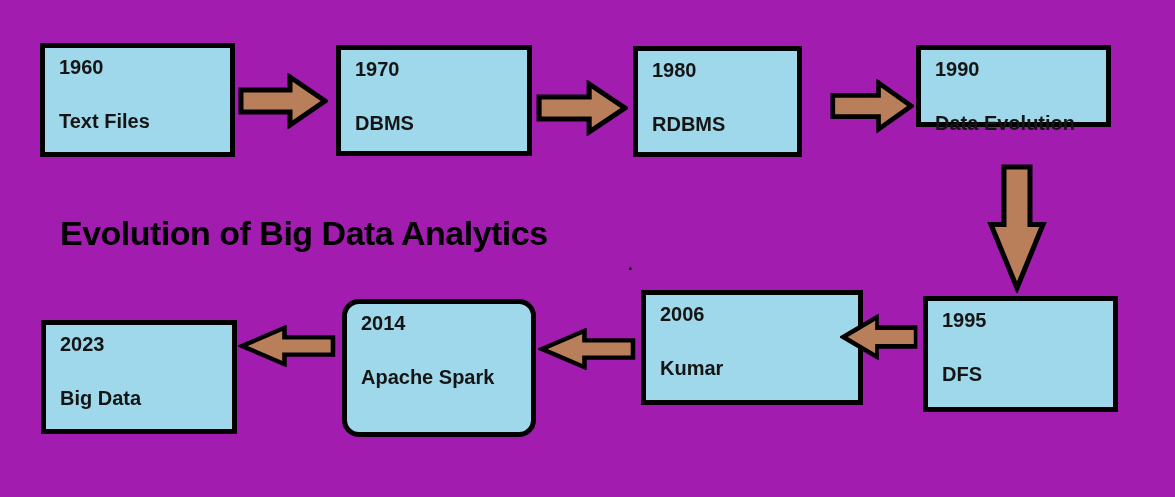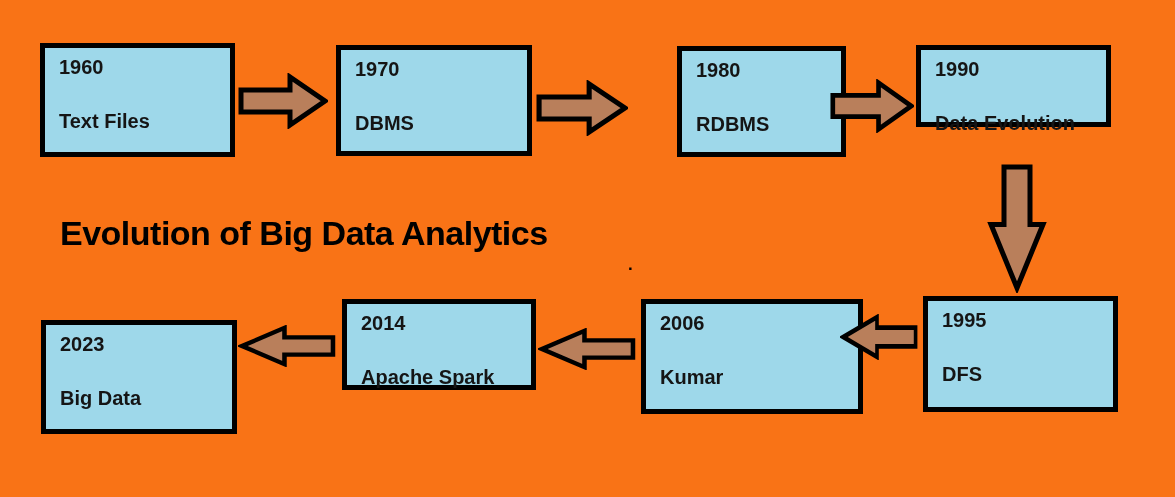--- a/index.html
+++ b/index.html
@@ -4,21 +4,21 @@
 <style>
   html, body { margin: 0; padding: 0; }
   body {
     font-family: "Liberation Sans", sans-serif;
     background: #ffffff;
   }
   #canvas {
     position: relative;
     width: 1175px;
     height: 497px;
-    background: #f97316;
+    background: #a21caf;
     overflow: hidden;
   }
   .node {
     position: absolute;
     background: var(--box-fill, #9ed8ea);
     border: 5px solid var(--box-border, #000);
     box-sizing: border-box;
     color: #151515;
     font-weight: bold;
     font-size: 20px;
@@ -67,38 +67,38 @@
 <div id="canvas">
 
   <div class="node" style="left:40px; top:43px; width:195px; height:114px;">
     <span class="year">1960</span>
     <span class="label">Text Files</span>
   </div>
   <div class="node" style="left:336px; top:45px; width:196px; height:111px;">
     <span class="year">1970</span>
     <span class="label">DBMS</span>
   </div>
-  <div class="node" style="left:633px; top:46px; width:169px; height:111px;margin-left:44px;">
+  <div class="node" style="left:633px; top:46px; width:169px; height:111px;">
     <span class="year">1980</span>
     <span class="label">RDBMS</span>
   </div>
   <div class="node" style="left:916px; top:45px; width:195px; height:82px;padding-left:16px;">
     <span class="year">1990</span>
     <span class="label">Data Evolution</span>
   </div>
 
   <div class="node" style="left:923px; top:296px; width:195px; height:116px;text-align:right;">
     <span class="year">1995</span>
     <span class="label">DFS</span>
   </div>
-  <div class="node" style="left:641px; top:299px; width:222px; height:115px;">
+  <div class="node" style="left:641px; top:290px; width:222px; height:115px;">
     <span class="year">2006</span>
     <span class="label">Kumar</span>
   </div>
-  <div class="node" style="left:342px; top:299px; width:194px; height:91px;">
+  <div class="node" style="left:342px; top:299px; width:194px; height:138px;border-radius:17px;">
     <span class="year">2014</span>
     <span class="label">Apache Spark</span>
   </div>
   <div class="node" style="left:41px; top:298px; width:196px; height:114px;margin-top:22px;">
     <span class="year">2023</span>
     <span class="label">Big Data</span>
   </div>
 
   <svg class="arrow" style="left:238px; top:73px;" width="90" height="56" viewBox="0 0 90 56" preserveAspectRatio="none">
     <polygon points="3,17 52,17 52,4 87,28 52,52 52,39 3,39" stroke-width="5"></polygon>

